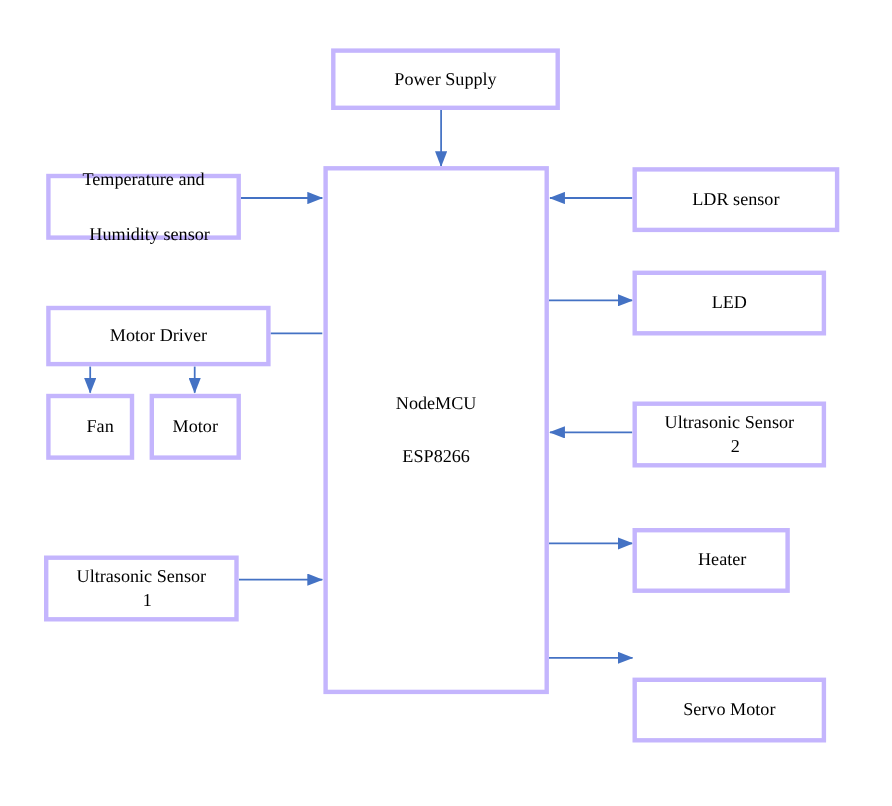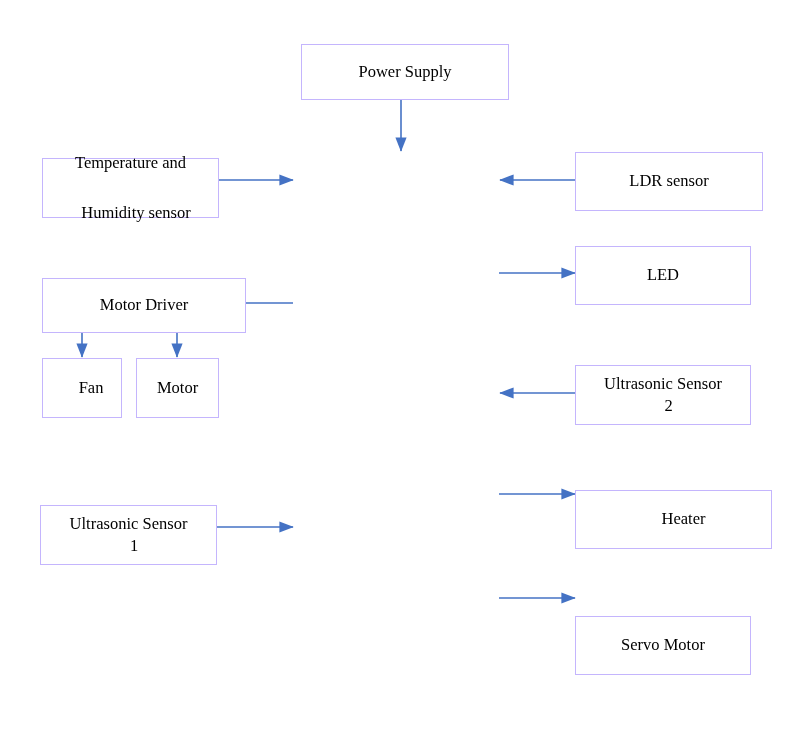--- a/index.html
+++ b/index.html
@@ -15,21 +15,21 @@
   #canvas {
     position: relative;
     width: 811px;
     height: 733px;
     background: #ffffff;
     overflow: hidden;
   }
   .box {
     position: absolute;
     box-sizing: border-box;
-    border: 1px solid #c4b5fd;
+    border: 4px solid #c4b5fd;
     background: #ffffff;
     display: flex;
     flex-direction: column;
     align-items: center;
     justify-content: center;
     text-align: center;
     font-size: 16.5px;
     line-height: 1.35;
     color: #000000;
     z-index: 3;
@@ -87,20 +87,24 @@
 
     <line x1="499" y1="494" x2="575" y2="494" stroke="#4472C4" stroke-width="1.6" marker-end="url(#arrowhead)"></line>
 
     <line x1="499" y1="598" x2="575" y2="598" stroke="#4472C4" stroke-width="1.6" marker-end="url(#arrowhead)"></line>
   </svg>
 
   <div class="box" style="left:301px; top:44px; width:208px; height:56px;">
     <span>Power Supply</span>
   </div>
 
+  <div class="box box-mcu" style="left:294px; top:151px; width:205px; height:480px;">
+    <span class="mcu-name">NodeMCU</span>
+    <span class="mcu-model">ESP8266</span>
+  </div>
 
   <div class="box" style="left:42px; top:158px; width:177px; height:60px;gap:28px;">
     <span>Temperature and</span>
     <span class="line2">Humidity sensor</span>
   </div>
 
   <div class="box" style="left:42px; top:278px; width:204px; height:55px;">
     <span>Motor Driver</span>
   </div>
 
@@ -123,21 +127,21 @@
 
   <div class="box" style="left:575px; top:246px; width:176px; height:59px;">
     <span>LED</span>
   </div>
 
   <div class="box" style="left:575px; top:365px; width:176px; height:60px;">
     <span>Ultrasonic Sensor</span>
     <span class="line2">2</span>
   </div>
 
-  <div class="box" style="left:575px; top:490px; width:197px; height:59px;padding-left:20px;">
+  <div class="box" style="left:575px; top:480px; width:143px; height:59px;padding-left:20px;">
     <span>Heater</span>
   </div>
 
   <div class="box" style="left:575px; top:572px; width:176px; height:59px;margin-top:44px;">
     <span>Servo Motor</span>
   </div>
 
 </div>
 
 </body></html>

